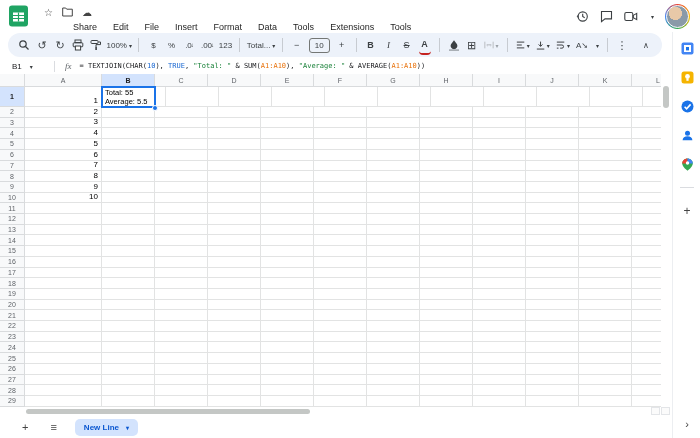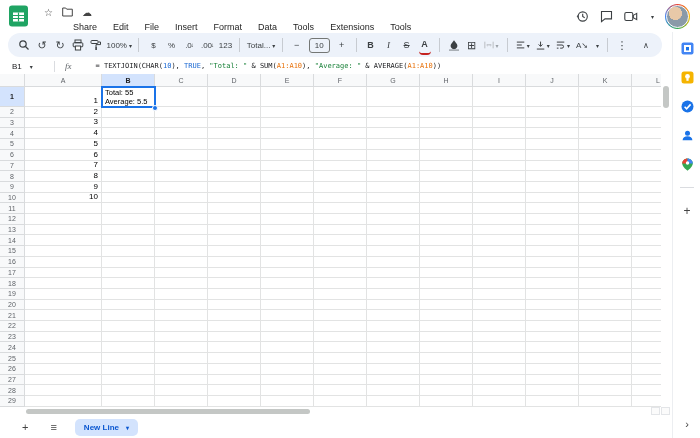--- a/index.html
+++ b/index.html
@@ -30,21 +30,21 @@
   .fsbox{border:1px solid #747775;border-radius:3px;height:13px;line-height:13px;padding:0 5px;font-size:8px;}
   .b{font-weight:bold;} .i{font-style:italic;font-family:"Liberation Serif",serif;} .s{text-decoration:line-through;}
   .a-color{font-weight:bold;border-bottom:2px solid #c5221f;line-height:10px;}
   .gray{color:#9aa0a6;}
   .t-spacer{flex:1;}
   .dec-arrow{font-size:6px;margin-left:-1px;}
 
   
   .formulabar{position:absolute;left:0;top:58px;width:672px;height:16px;background:#fff;border-bottom:1px solid #e0e3e7;display:flex;align-items:center;}
   .namebox{width:42px;padding-left:12px;font-size:8px;color:#202124;display:flex;align-items:center;gap:6px;}
-  .fx{font-family:"Liberation Serif",serif;font-style:italic;color:#5f6368;font-size:9px;margin:0 24px 0 10px;}
+  .fx{font-family:"Liberation Serif",serif;font-style:italic;color:#5f6368;font-size:9px;margin:0 8px 0 10px;}
   .fsep{width:1px;height:11px;background:#dadce0;}
   .ftext{font-family:"DejaVu Sans Mono",monospace;font-size:7px;white-space:nowrap;letter-spacing:0;}
 
   
   .gridwrap{position:absolute;left:0;top:74px;width:661px;height:334px;overflow:hidden;background:#fff;}
   .grow{display:flex;}
   .gcell{box-sizing:border-box;flex:none;border-right:1px solid #e2e3e3;border-bottom:1px solid #e2e3e3;overflow:hidden;background:#fff;}
   .hdrc{background:#f8f9fa;display:flex;align-items:center;justify-content:center;font-size:7px;color:#5f6368;border-right:1px solid #d9dbdd;border-bottom:1px solid #d9dbdd;}
   .hdrc.sel{background:#d3e3fd;color:#202124;font-weight:bold;}
   .numcell{display:flex;align-items:flex-end;justify-content:flex-end;padding:0 3px 1px 0;font-size:8px;color:#000;}
@@ -250,21 +250,21 @@
         <div class="gcell hdrc" style="width: 53px; height: 13px;">G</div>
         <div class="gcell hdrc" style="width: 53px; height: 13px;">H</div>
         <div class="gcell hdrc" style="width: 53px; height: 13px;">I</div>
         <div class="gcell hdrc" style="width: 53px; height: 13px;">J</div>
         <div class="gcell hdrc" style="width: 53px; height: 13px;">K</div>
         <div class="gcell hdrc" style="width: 53px; height: 13px;">L</div>
       </div>
       <div class="grow">
         <div class="gcell hdrc sel" style="width: 25px; height: 20px;">1</div>
         <div class="gcell numcell" style="width: 77px; height: 20px;">1</div>
-        <div class="gcell b1cell" style="width: 53px; height: 20px;">
+        <div class="gcell b1cell" style="width: 64px; height: 20px;">
           <div>Total: 55</div>
           <div>Average: 5.5</div>
         </div>
         <div class="gcell" style="width: 53px; height: 20px;"></div>
         <div class="gcell" style="width: 53px; height: 20px;"></div>
         <div class="gcell" style="width: 53px; height: 20px;"></div>
         <div class="gcell" style="width: 53px; height: 20px;"></div>
         <div class="gcell" style="width: 53px; height: 20px;"></div>
         <div class="gcell" style="width: 53px; height: 20px;"></div>
         <div class="gcell" style="width: 53px; height: 20px;"></div>

